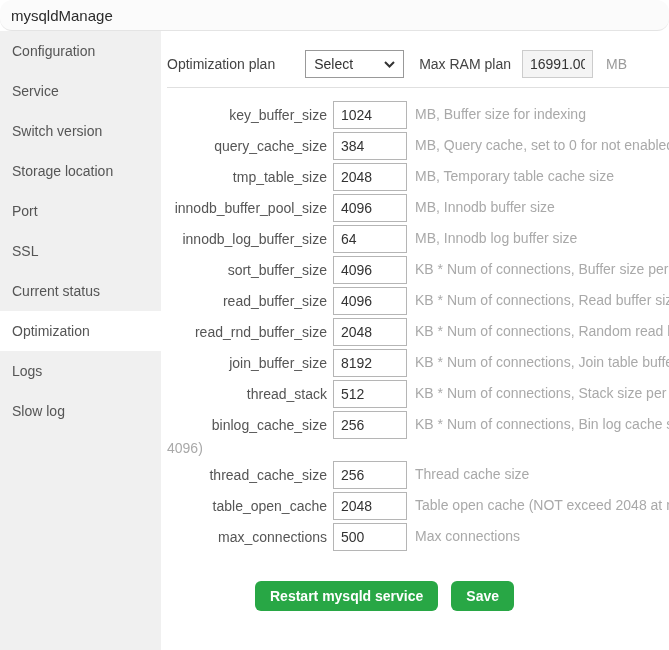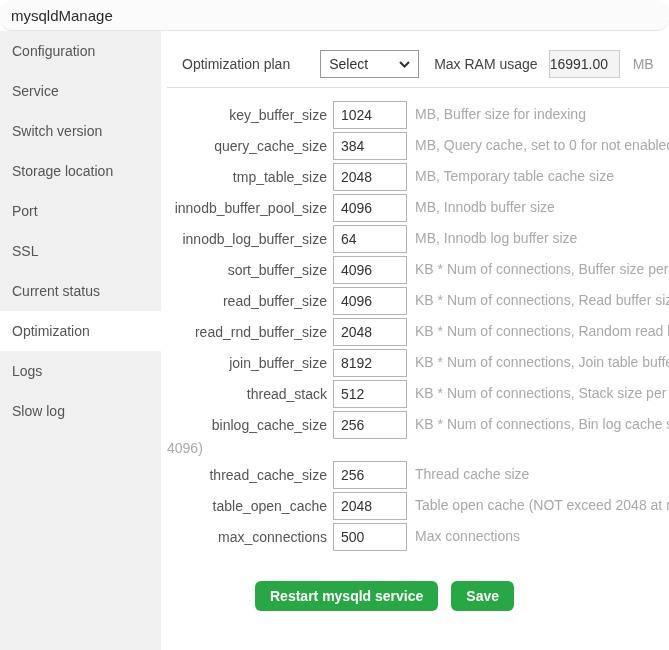--- a/index.html
+++ b/index.html
@@ -41,41 +41,41 @@
 
   .main { flex: 1; padding-left: 6px; }
 
   
   .topbar {
     display: flex;
     align-items: center;
     margin-top: 19px;
     height: 28px;
   }
-  .topbar-label { color: #444; margin-left: 15px; margin-right: 11px; white-space: nowrap; }
+  .topbar-label { color: #444; margin-left: 0; margin-right: 11px; white-space: nowrap; }
   .plan-select {
     width: 99px;
     height: 28px;
     border: 1px solid #999;
     background: #fff;
     display: flex;
     align-items: center;
     justify-content: space-between;
     padding: 0 8px;
     color: #333;
     cursor: pointer;
     margin-left: 19px;
   }
   .ram-label { margin-left: 15px; }
   .ram-input {
     width: 71px;
     height: 28px;
     background: #f4f4f4;
     border: 1px solid #ccc;
-    padding: 0 0;
+    padding: 0 7px;
     font-size: 14px;
     font-family: inherit;
     color: #333;
   }
   .unit { color: #9a9a9a; margin-left: 13px; }
 
   .divider {
     border-top: 1px solid #e0e0e0;
     margin-top: 9px;
     width: 700px;
@@ -150,21 +150,21 @@
     <div class="topbar">
       <span class="topbar-label">Optimization plan</span>
       <div class="plan-select">
         <span>Select</span>
         <span style="display:flex;align-items:center;">
           <svg width="11" height="7" viewBox="0 0 11 7">
               <polyline points="1,1 5.5,5.5 10,1" fill="none" stroke="#333" stroke-width="2"></polyline>
             </svg>
         </span>
       </div>
-      <span class="topbar-label ram-label">Max RAM usage</span>
+      <span class="topbar-label ram-label">Max RAM plan</span>
       <input class="ram-input" type="text" readonly="" value="16991.00" style="">
       <span class="unit">MB</span>
     </div>
 
     <div class="divider"></div>
 
     <form class="opt-form" id="opt-form">
         <div class="form-row"><label class="row-label">key_buffer_size</label><input class="row-input" type="text" value="1024" style=""><span class="hint">MB, Buffer size for indexing</span></div>
         <div class="form-row"><label class="row-label">query_cache_size</label><input class="row-input" type="text" value="384" style=""><span class="hint">MB, Query cache, set to 0 for not enabled</span></div>
         <div class="form-row"><label class="row-label">tmp_table_size</label><input class="row-input" type="text" value="2048" style=""><span class="hint">MB, Temporary table cache size</span></div>

